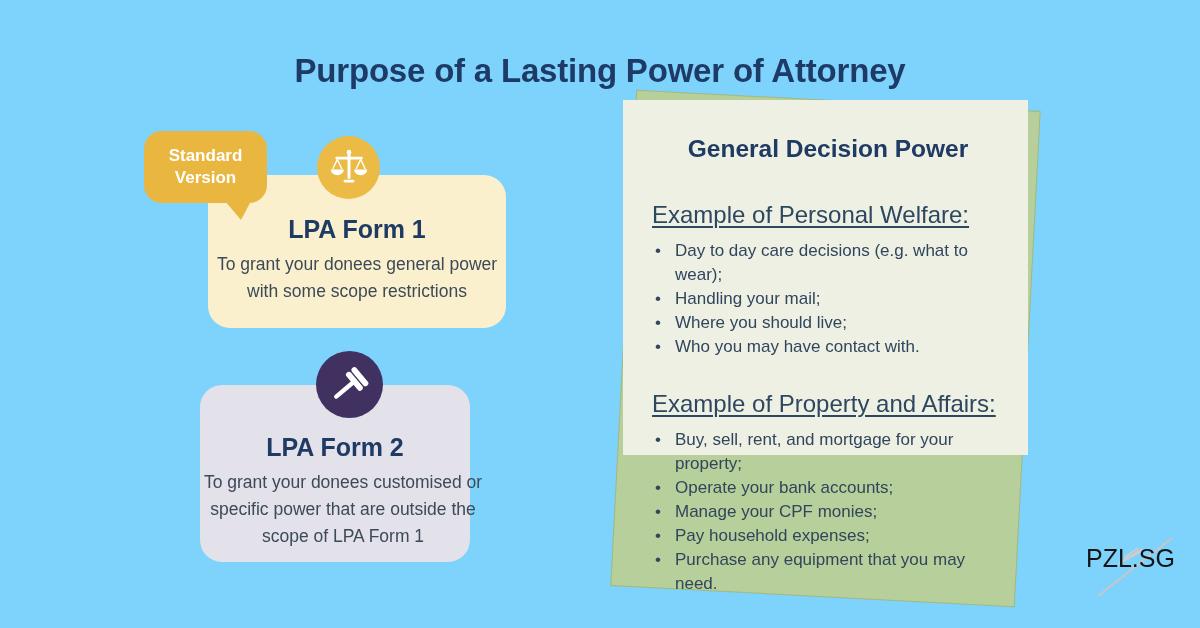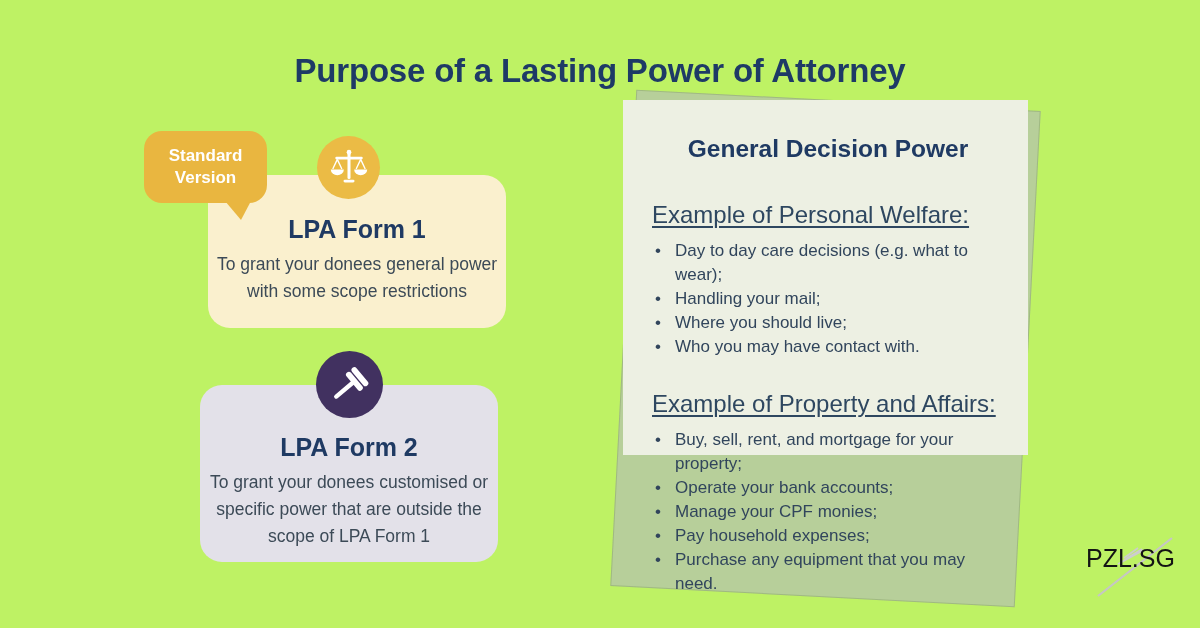--- a/index.html
+++ b/index.html
@@ -1,31 +1,31 @@
 <!DOCTYPE html>
 <html><head>
 <meta charset="utf-8">
 <style>
   html,body { margin:0; padding:0; background:#fff; }
   #canvas {
-    position:relative; width:1200px; height:628px; background:#bef264;
+    position:relative; width:1200px; height:628px; background:#7dd3fc;
     overflow:hidden; font-family:"Liberation Sans", sans-serif;
   }
 
   
   .main-title {
     position:absolute; top:30px; left:0; width:100%;
     text-align:center; font-size:33px; font-weight:bold;
     color:#1E3A66; letter-spacing:-0.2px;
   }
 
   
   .card { position:absolute; border-radius:22px; box-sizing:border-box; text-align:center; }
   .card-form1 { left:200px; top:175px; width:298px; height:153px; background:#FAF0CE;margin-left:8px; }
-  .card-form2 { left:200px; top:385px; width:298px; height:177px; background:#E3E1E9; }
+  .card-form2 { left:200px; top:385px; width:270px; height:177px; background:#E3E1E9; }
 
   .card-title { font-size:25px; font-weight:bold; color:#1F3A63; }
   .card-form1 .card-title { margin-top:40px; }
   .card-form2 .card-title { margin-top:48px; }
   .card-desc {
     margin:7px auto 0; width:286px; font-size:17.5px; line-height:1.55;
     color:#3C4A57;
   }
 
   

